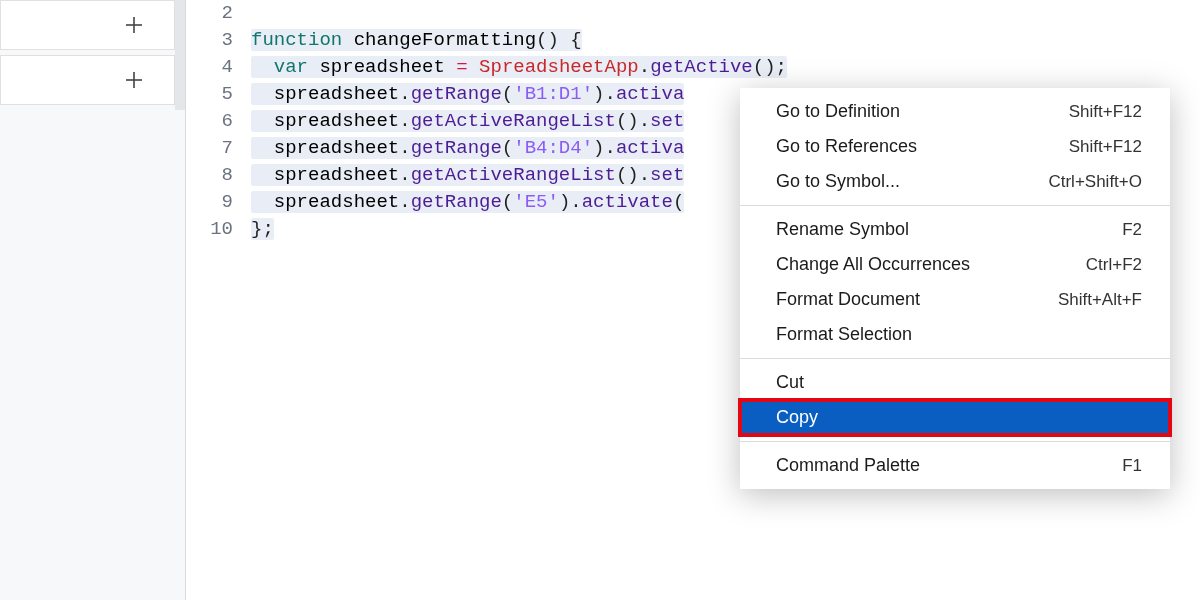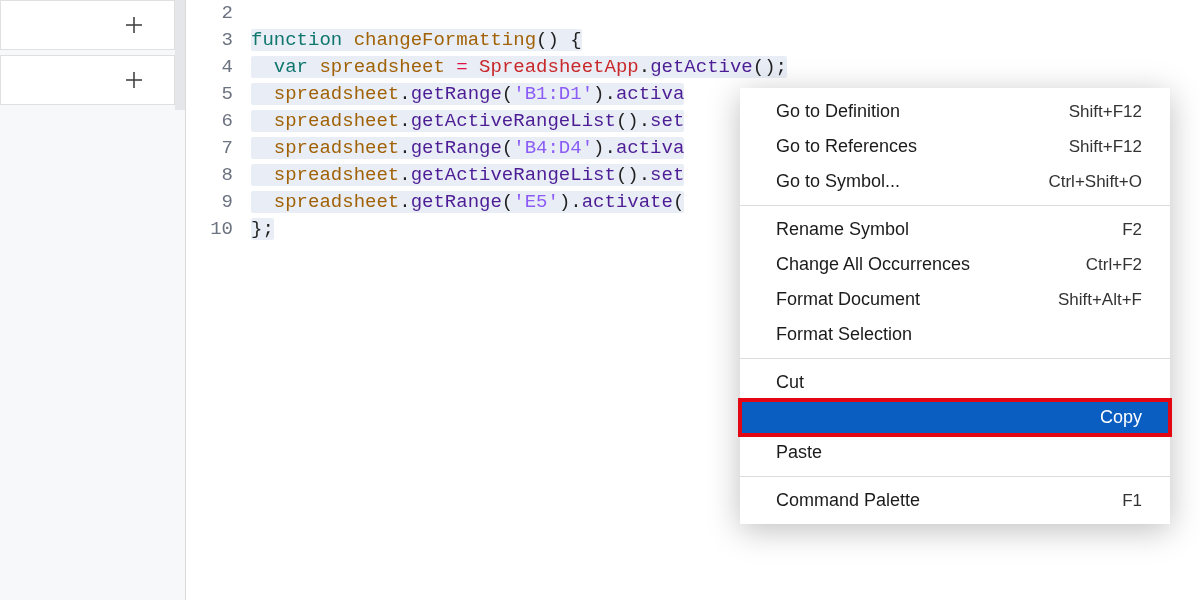--- a/index.html
+++ b/index.html
@@ -55,21 +55,21 @@
     width: 65px;
     text-align: right;
     padding-right: 18px;
     color: #6b7280;
     flex-shrink: 0;
     user-select: none;
   }
   .code-content { flex: 1; overflow: hidden; }
   .sel { background: #e9eef6; border-radius: 2px; }
   .tk-keyword { color: #0f766e; }
-  .tk-ident   { color: #a16207; }
+  .tk-ident   { color: #000000; }
   .tk-method  { color: #4c1d95; }
   .tk-object  { color: #c82829; }
   .tk-equals  { color: #d14; font-weight: 500; }
   .tk-string  { color: #8b5cf6; }
   .tk-punct   { color: #222; }
 
   
   .mini-gutter {
     position: absolute;
     left: 175px;
@@ -96,21 +96,20 @@
     align-items: center;
     padding: 7px 28px 7px 36px;
     font-size: 18px;
     color: #1b1b1b;
     cursor: default;
   }
   .menu-item .shortcut { color: #333; font-size: 17px; }
   .menu-item.hovered {
     background: #0a5ec2;
     color: #fff;
-    justify-content: flex-end;
   }
   .menu-item.hovered .shortcut { color: #fff; }
   .menu-item.highlighted {
     outline: 4px solid #e30613;
     outline-offset: -2px;
   }
   .menu-sep {
     height: 1px;
     background: #dcdcdc;
     margin: 6px 0;
@@ -180,22 +179,18 @@
     </div>
     <div class="menu-sep"></div>
     <div class="menu-item">
       <span>Cut</span>
       <span class="shortcut"></span>
     </div>
     <div class="menu-item hovered highlighted">
       <span>Copy</span>
       <span class="shortcut"></span>
     </div>
-    <div class="menu-item">
-      <span>Paste</span>
-      <span class="shortcut"></span>
-    </div>
     <div class="menu-sep"></div>
     <div class="menu-item">
       <span>Command Palette</span>
       <span class="shortcut">F1</span>
     </div>
   </div>
 
 </body></html>

